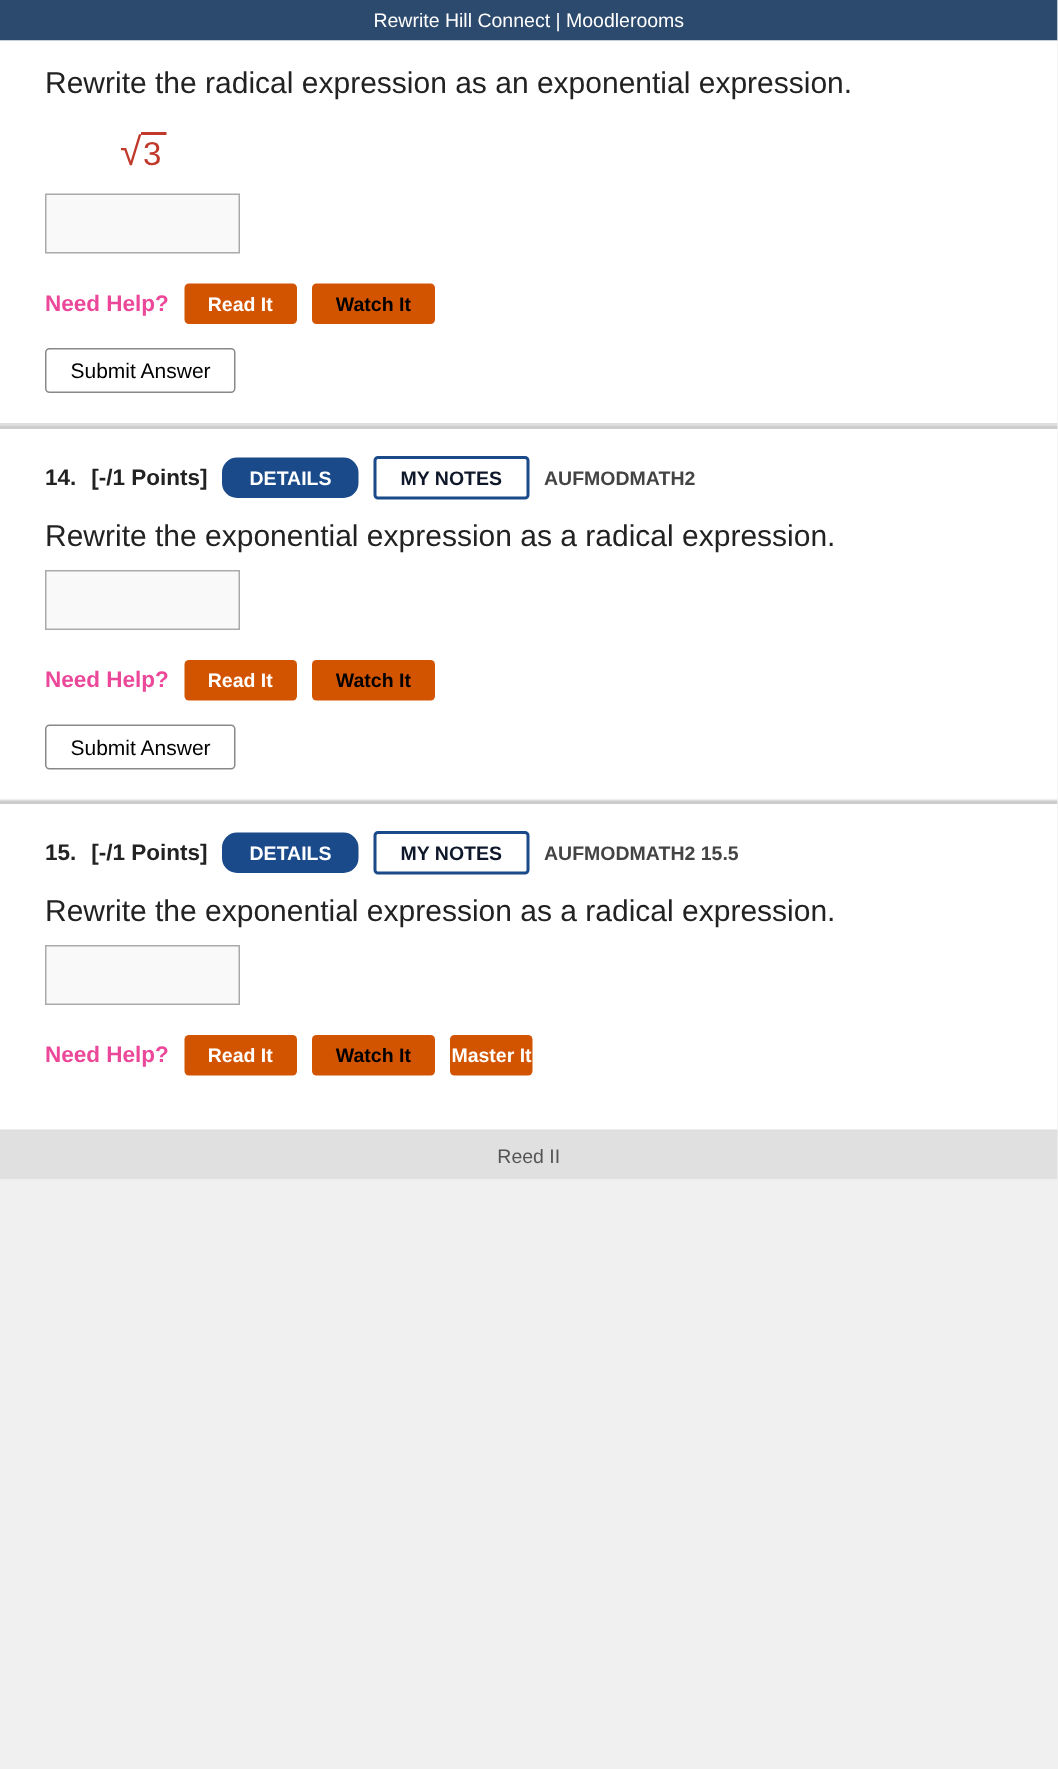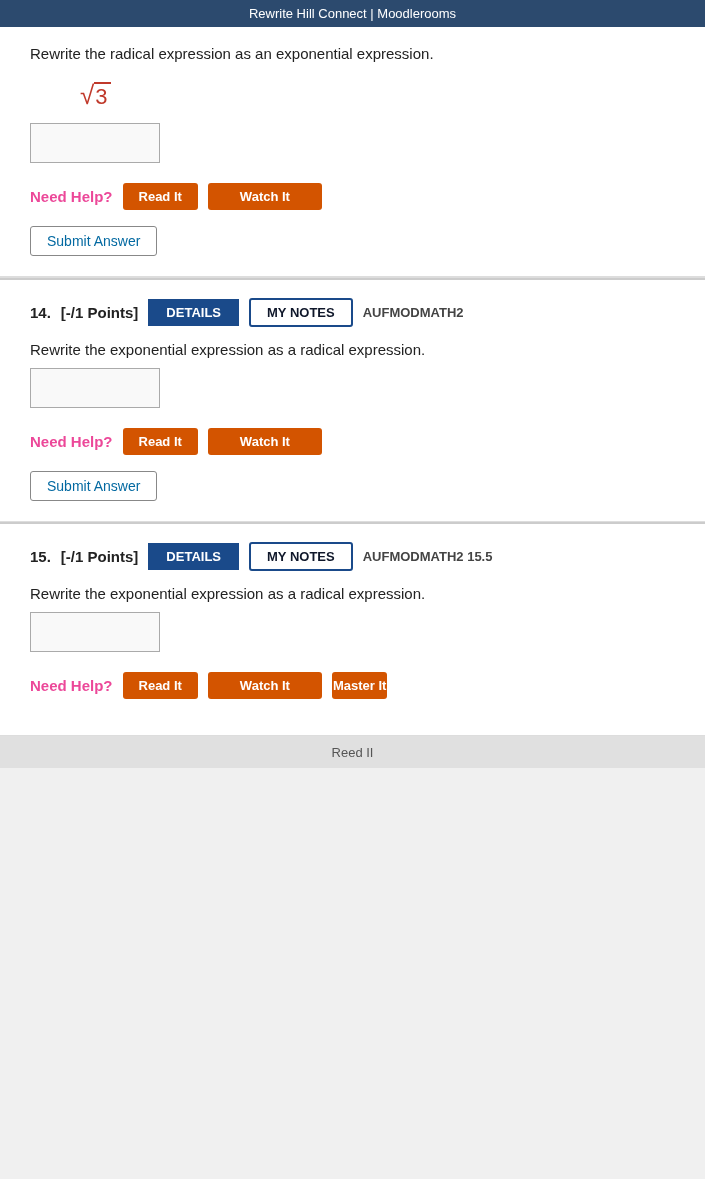--- a/index.html
+++ b/index.html
@@ -46,42 +46,42 @@
     }
 
     .btn-details {
       background: #1a4a8a;
       color: white;
       border: none;
       padding: 6px 18px;
       font-size: 13px;
       font-weight: bold;
       cursor: pointer;
-      border-radius: 0;
+      border-radius: 10px;
     }
 
     .btn-mynotes {
       background: #fff;
       color: #0f172a;
       border: 2px solid #1a4a8a;
       padding: 5px 16px;
       font-size: 13px;
       font-weight: bold;
       cursor: pointer;
       border-radius: 3px;
     }
 
     .problem-ref {
       font-size: 13px;
       color: #444;
       font-weight: bold;
     }
 
     .problem-instruction {
-      font-size: 15px;
+      font-size: 20px;
       color: #222;
       margin-bottom: 10px;
     }
 
     .answer-box {
       width: 130px;
       height: 40px;
       border: 1.5px solid #aaa;
       background: #f9f9f9;
       margin-bottom: 20px;
@@ -108,43 +108,43 @@
       border: none;
       padding: 6px 16px;
       font-size: 13px;
       cursor: pointer;
       border-radius: 3px;
       font-weight: bold;
     }
 
     .btn-watch-it {
       background: #d35400;
-      color: #ffffff;
-      border: none;
-      padding: 6px 32px;
+      color: #000000;
+      border: none;
+      padding: 6px 16px;
       font-size: 13px;
       cursor: pointer;
       border-radius: 3px;
       font-weight: bold;
     }
 
     .btn-master-it {
       background: #d35400;
       color: white;
       border: none;
       padding: 6px 1px;
       font-size: 13px;
       cursor: pointer;
       border-radius: 3px;
       font-weight: bold;
     }
 
     .btn-submit {
       background: #fff;
-      color: #0369a1;
+      color: #000000;
       border: 1.5px solid #888;
       padding: 6px 16px;
       font-size: 14px;
       cursor: pointer;
       border-radius: 3px;
     }
 
     
     .sqrt-wrapper {
       display: inline-flex;

